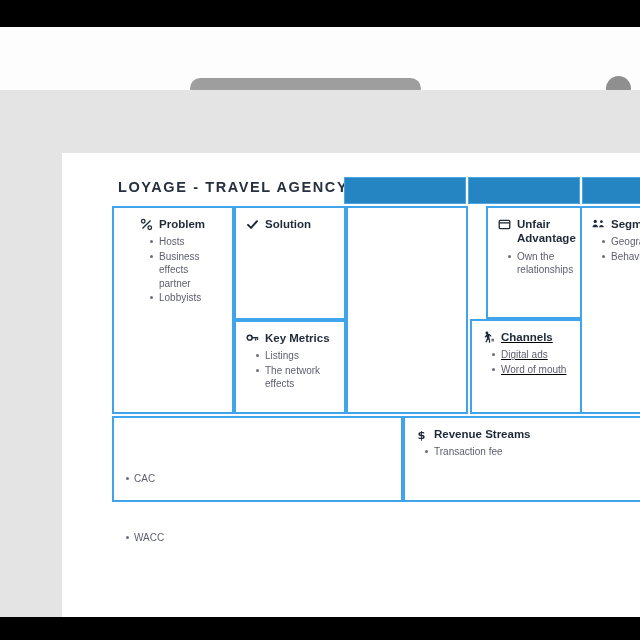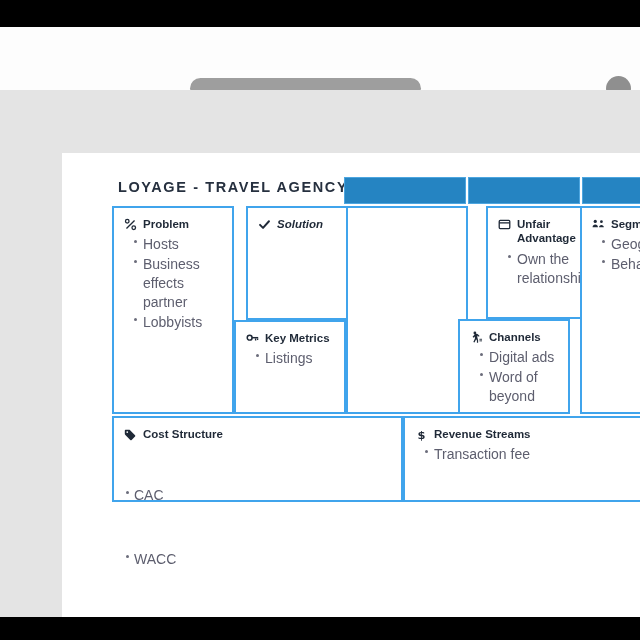--- a/index.html
+++ b/index.html
@@ -45,38 +45,38 @@
   }
   .card .hd{
     display:flex;align-items:flex-start;gap:6px;
     font-size:11.5px;font-weight:700;color:#1f2937;
     line-height:1.25;
   }
   .card .hd .ico{flex:0 0 auto;display:inline-flex;align-items:center;justify-content:center;width:13px;height:13px;color:#1f2937;margin-top:1px;}
   .card .hd .ico svg{display:block;}
   .card ul{list-style:none;margin:4px 0 0 0;padding:0 0 0 10px;}
   .card ul li{
-    position:relative;font-size:14px;color:#5d5e6e;
+    position:relative;font-size:10px;color:#5d5e6e;
     line-height:1.35;margin-bottom:1px;padding-left:9px;
   }
   .card ul li::before{
     content:"";position:absolute;left:0;top:5px;
     width:3px;height:3px;border-radius:50%;background:#6b6c7b;
   }
   .card .inner{padding:9px 10px 8px 10px;}
   .card.tight ul{padding-left:2px;}
   .card.tight ul li{padding-left:8px;margin-top:45px;}
 
   
-  .c-problem  {left:50px; top:53px;  width:122px;height:208px;}
-  .c-solution {left:184px;top:53px;  width:112px;height:114px;font-style:italic;}
+  .c-problem  {left:50px; top:53px;  width:122px;height:208px;padding-left:16px;}
+  .c-solution {left:172px;top:53px;  width:112px;height:114px;}
   .c-metrics  {left:172px;top:167px; width:112px;height:94px;}
   .c-value    {left:284px;top:53px;  width:122px;height:208px;}
   .c-unfair   {left:424px;top:53px;  width:112px;height:113px;}
-  .c-channels {left:396px;top:166px; width:112px;height:95px;}
+  .c-channels {left:408px;top:166px; width:112px;height:95px;text-decoration:underline;}
   .c-segments {left:518px;top:53px;  width:120px;height:208px;}
   .c-cost     {left:50px; top:263px; width:291px;height:86px;}
   .c-revenue  {left:341px;top:263px; width:297px;height:86px;}
 
   .wrap-title{white-space:normal;}
 </style>
 </head>
 <body>
 
 <div class="screen">
@@ -139,20 +139,21 @@
                   <circle cx="4.5" cy="7" r="3" fill="none" stroke="currentColor" stroke-width="1.8"></circle>
                   <rect x="7" y="6.1" width="8" height="1.8"></rect>
                   <rect x="11" y="7.9" width="1.7" height="2.6"></rect>
                   <rect x="13.6" y="7.9" width="1.5" height="2"></rect>
                 </svg>
             </span>
             <span class="wrap-title">Key Metrics</span>
           </div>
           <ul>
             <li>Listings</li>
+            <li>The network effects</li>
           </ul>
         </div>
       </div>
 
       <div class="card c-value">
         <div class="inner">
         </div>
       </div>
 
       <div class="card c-unfair">
@@ -180,21 +181,21 @@
                   <circle cx="6" cy="2.4" r="1.7"></circle>
                   <path d="M5.4 4.6 3.2 7.2l1.2 1 1.4-1.5.3 2.6-2 4.2 1.4.7 2.1-4.2.9 1.8v2.6h1.5v-3.1L9 7.7l.2-2.1 1.6 1.6 1-1-2.1-2.1a2 2 0 0 0-1.4-.6H6.9a2 2 0 0 0-1.5.6z"></path>
                   <rect x="11.6" y="9.6" width="3.2" height="1.1"></rect>
                   <rect x="11.6" y="11.6" width="3.2" height="1.1"></rect>
                 </svg>
             </span>
             <span class="wrap-title">Channels</span>
           </div>
           <ul>
             <li>Digital ads</li>
-            <li>Word of beyond</li>
+            <li>Word of mouth</li>
           </ul>
         </div>
       </div>
 
       <div class="card c-segments">
         <div class="inner">
           <div class="hd">
             <span class="ico">
               <svg width="13" height="13" viewBox="0 0 16 16" fill="currentColor">
                   <circle cx="4" cy="4.3" r="2"></circle>
@@ -207,29 +208,20 @@
           </div>
           <ul>
             <li>Geographic</li>
             <li>Behavioural</li>
           </ul>
         </div>
       </div>
 
       <div class="card c-cost tight">
         <div class="inner">
-          <div class="hd">
-            <span class="ico">
-              <svg width="13" height="13" viewBox="0 0 16 16" fill="currentColor">
-                  <path d="M1 7.4V3.2c0-.7.5-1.2 1.2-1.2h4.2c.3 0 .6.1.8.4l6.4 6.4c.5.5.5 1.2 0 1.7l-4.2 4.2c-.5.5-1.2.5-1.7 0L1.4 8.2a1.2 1.2 0 0 1-.4-.8z"></path>
-                  <circle cx="4" cy="5" r="1.1" fill="#fff"></circle>
-                </svg>
-            </span>
-            <span class="wrap-title">Cost Structure</span>
-          </div>
           <ul>
             <li>CAC</li>
             <li>WACC</li>
           </ul>
         </div>
       </div>
 
       <div class="card c-revenue">
         <div class="inner">
           <div class="hd">

